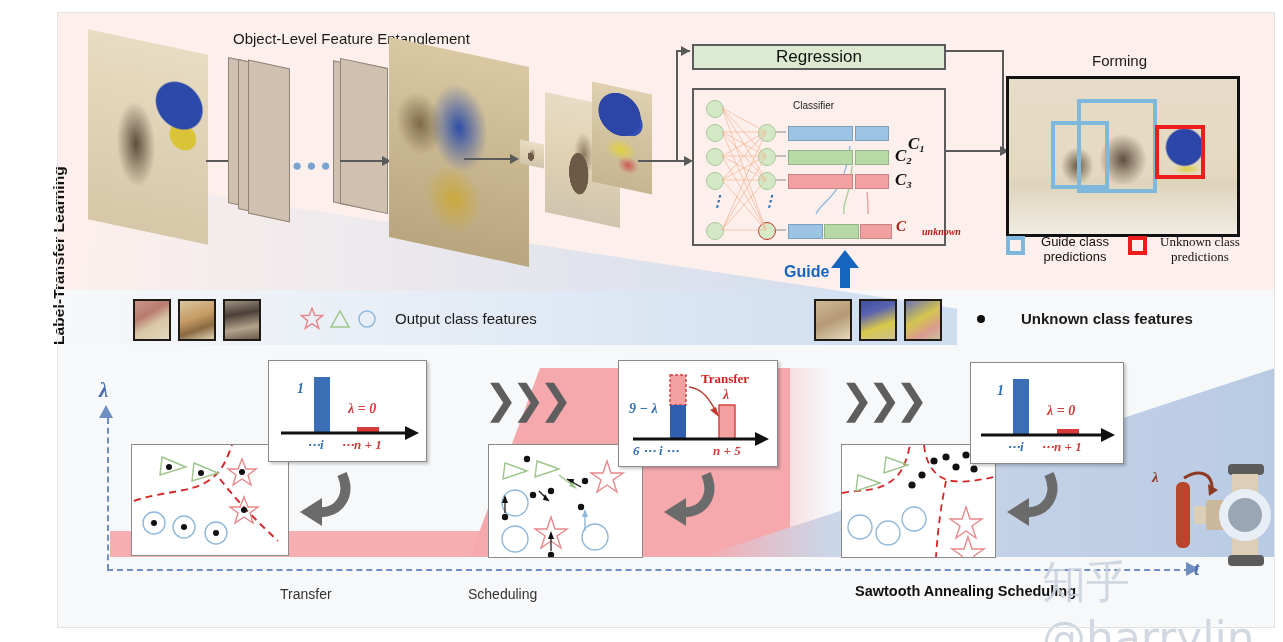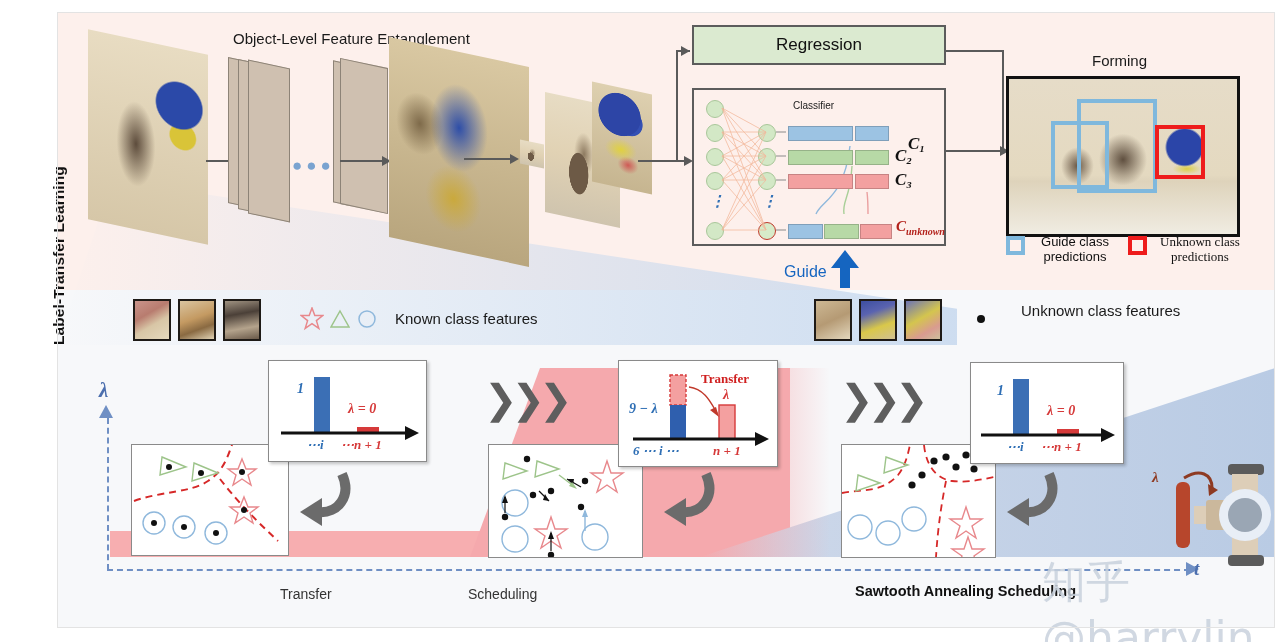--- a/index.html
+++ b/index.html
@@ -79,21 +79,21 @@
   .regbox{position:absolute;border:2px solid #5c5c5c;background:#dbead0;box-sizing:border-box;
     display:flex;align-items:center;justify-content:center;font-size:17px;color:#111;}
   .clfbox{position:absolute;border:2px solid #5c5c5c;background:#fdf0ec;box-sizing:border-box;}
 
   .node{position:absolute;width:16px;height:16px;border-radius:50%;background:#d3e8c6;border:1px solid #a9c79a;}
   .node.unk{background:#d7ebc9;border:1.5px solid #c0392b;}
   .bar{position:absolute;border:1px solid rgba(0,0,0,.18);}
   .bl{background:#9cc3e3;} .gr{background:#b7d9a6;} .rd{background:#f3a0a0;}
 
   .mlabel{position:absolute;font-family:"Liberation Serif",serif;font-weight:bold;font-style:italic;color:#111;}
-  .guide{position:absolute;color:#1565c0;font-weight:normal;font-size:16px;}
+  .guide{position:absolute;color:#1565c0;font-weight:bold;font-size:16px;}
 
   .legbox{position:absolute;box-sizing:border-box;}
   .legtxt{position:absolute;font-size:13px;color:#111;line-height:15px;text-align:center;}
 
   .ftile{position:absolute;border:2px solid #1e1a16;}
   .ft1{background:linear-gradient(150deg,#c9948b 0%,#b87c6f 35%,#d8c6a6 60%,#e5d9bd 100%);}
   .ft2{background:linear-gradient(160deg,#d9c4a0 0%,#c49a62 45%,#8a6a42 70%,#e0d2b4 100%);}
   .ft3{background:linear-gradient(170deg,#9f9281 0%,#4b4038 35%,#b4a38c 70%,#6a5a4a 100%);}
   .ft4{background:linear-gradient(155deg,#cdb894 0%,#b59a74 50%,#e3d7bd 100%);}
   .ft5{background:linear-gradient(160deg,#3d4fa0 0%,#5a63b0 30%,#d9c84a 65%,#cfc093 100%);}
@@ -143,21 +143,21 @@
   <div class="plane catA" style="left:520px;top:142px;width:24px;height:24px;transform:skewY(12deg);"></div>
   <div class="plane catA" style="left:545px;top:100px;width:75px;height:120px;transform:skewY(12deg);"></div>
   <div class="plane toy" style="left:592px;top:88px;width:60px;height:100px;transform:skewY(12deg);"></div>
 
   <div class="arrow-line" style="left:638px;top:160px;width:50px;"></div>
   <div class="arrow-line" style="left:676px;top:50px;width:2px;height:112px;"></div>
   <div class="arrow-head" style="left:681px;top:46px;"></div>
   <div class="arrow-line" style="left:676px;top:50px;width:14px;"></div>
   <div class="arrow-head" style="left:684px;top:156px;"></div>
 
-  <div class="regbox" style="left:692px;top:25px;width:254px;height:40px;">Regression</div>
+  <div class="regbox" style="left:692px;top:44px;width:254px;height:26px;">Regression</div>
 
   <div class="clfbox" style="left:692px;top:88px;width:254px;height:158px;"></div>
   <div class="ttl" style="left:793px;top:100px;font-size:10px;">Classifier</div>
 
   <div class="node" style="left:706px;top:100px;"></div>
   <div class="node" style="left:706px;top:124px;"></div>
   <div class="node" style="left:706px;top:148px;"></div>
   <div class="node" style="left:706px;top:172px;"></div>
   <div class="node" style="left:706px;top:222px;"></div>
   <div class="mlabel" style="left:710px;top:192px;color:#2f6fb5;font-size:15px;">⋮</div>
@@ -215,21 +215,21 @@
   <div class="bar rd" style="left:855px;top:174px;width:32px;height:13px;"></div>
 
   <div class="bar bl" style="left:788px;top:224px;width:33px;height:13px;"></div>
   <div class="bar gr" style="left:824px;top:224px;width:33px;height:13px;"></div>
   <div class="bar rd" style="left:860px;top:224px;width:30px;height:13px;"></div>
 
   <div class="mlabel" style="left:895px;top:134px;font-size:17px;margin-left:13px;">C₁</div>
   <div class="mlabel" style="left:895px;top:146px;font-size:17px;">C₂</div>
   <div class="mlabel" style="left:895px;top:170px;font-size:17px;">C₃</div>
   <div class="mlabel" style="left:896px;top:218px;font-size:15px;color:#b3211b;">
-    <span>C</span><sub style="font-size:10px;">unknown</sub>
+    <span>C</span><sub style="font-size:10px;margin-left:16px;">unknown</sub>
   </div>
 
   <div class="guide" style="left:784px;top:263px;">Guide</div>
   <svg style="position:absolute;left:830px;top:250px;width:30px;height:40px;">
     <polygon points="15,0 29,18 20,18 20,38 10,38 10,18 1,18" fill="#1565c0"></polygon>
   </svg>
 
   <div class="arrow-line" style="left:946px;top:50px;width:58px;"></div>
   <div class="arrow-line" style="left:1002px;top:50px;width:2px;height:100px;"></div>
   <div class="arrow-line" style="left:946px;top:150px;width:58px;"></div>
@@ -259,29 +259,29 @@
 
   <svg style="position:absolute;left:300px;top:307px;width:24px;height:24px;">
     <polygon points="12,1 14.8,8.6 22.8,8.6 16.4,13.6 18.8,21.4 12,16.6 5.2,21.4 7.6,13.6 1.2,8.6 9.2,8.6" fill="none" stroke="#e8888c" stroke-width="1.5"></polygon>
   </svg>
   <svg style="position:absolute;left:330px;top:309px;width:20px;height:20px;">
     <polygon points="10,2 19,18 1,18" fill="none" stroke="#9dc48a" stroke-width="1.5"></polygon>
   </svg>
   <svg style="position:absolute;left:357px;top:309px;width:20px;height:20px;">
     <circle cx="10" cy="10" r="8" fill="none" stroke="#8fb8dc" stroke-width="1.5"></circle>
   </svg>
-  <div class="ttl" style="left:395px;top:310px;">Known class features</div>
+  <div class="ttl" style="left:395px;top:310px;">Output class features</div>
 
   <div class="ftile ft4" style="left:814px;top:299px;width:34px;height:38px;"></div>
   <div class="ftile ft5" style="left:859px;top:299px;width:34px;height:38px;"></div>
   <div class="ftile ft6" style="left:904px;top:299px;width:34px;height:38px;"></div>
   <svg style="position:absolute;left:975px;top:312px;width:14px;height:14px;">
     <circle cx="6" cy="7" r="4" fill="#111"></circle>
   </svg>
-  <div class="ttl" style="left:1021px;top:302px;">Unknown class features</div>
+  <div class="ttl" style="left:1021px;top:310px;font-weight:bold;">Unknown class features</div>
 
   <div class="pink-band"></div>
   <div class="pink-tri-shape"></div>
   <div class="blue-tri-bot"></div>
   <div class="pink-fade"></div>
 
   <div class="vtitle">Label-Transfer Learning</div>
   <div class="lam-axis">λ</div>
   <div class="axis-v-head"></div>
   <div class="axis-v"></div>
@@ -378,21 +378,21 @@
       <rect x="100" y="44" width="16" height="34" fill="#f4a0a0" stroke="#d63a3a" stroke-width="1.4"></rect>
       <line x1="14" y1="78" x2="136" y2="78" stroke="#111" stroke-width="3"></line>
       <polygon points="136,71 150,78 136,85" fill="#111"></polygon>
       <path d="M70 26 C 86 28, 92 42, 98 52" fill="none" stroke="#c0392b" stroke-width="1.4"></path>
       <polygon points="100,56 91,49 97,46" fill="#c0392b"></polygon>
     </svg>
     <div class="inum" style="left:10px;top:40px;color:#2f6fb5;font-size:14px;">9 − λ</div>
     <div class="inum" style="left:82px;top:10px;color:#d01f1f;font-size:13px;font-style:normal;">Transfer</div>
     <div class="inum" style="left:104px;top:26px;color:#d63a3a;font-size:14px;">λ</div>
     <div class="inum" style="left:14px;top:82px;color:#2f6fb5;font-size:13px;">6 ⋯ i ⋯</div>
-    <div class="inum" style="left:94px;top:82px;color:#d63a3a;font-size:13px;">n + 1</div>
+    <div class="inum" style="left:94px;top:82px;color:#d63a3a;font-size:13px;">n + 5</div>
   </div>
   <div class="stage-lbl" style="left:468px;top:586px;">Scheduling</div>
 
   <div class="chev" style="left:840px;top:376px;">❯❯❯</div>
 
   <div class="panel" style="left:841px;top:444px;width:153px;height:112px;">
     <svg style="width:100%;height:100%;">
       <path d="M0 48 C 20 44, 40 48, 56 30 C 64 20, 66 8, 68 0" fill="none" stroke="#d62828" stroke-width="1.8" stroke-dasharray="7 5"></path>
       <path d="M82 0 C 84 20, 94 34, 110 36 C 126 38, 142 34, 152 32" fill="none" stroke="#d62828" stroke-width="1.8" stroke-dasharray="7 5"></path>
       <path d="M104 36 C 100 56, 96 80, 94 112" fill="none" stroke="#d62828" stroke-width="1.8" stroke-dasharray="7 5"></path>

